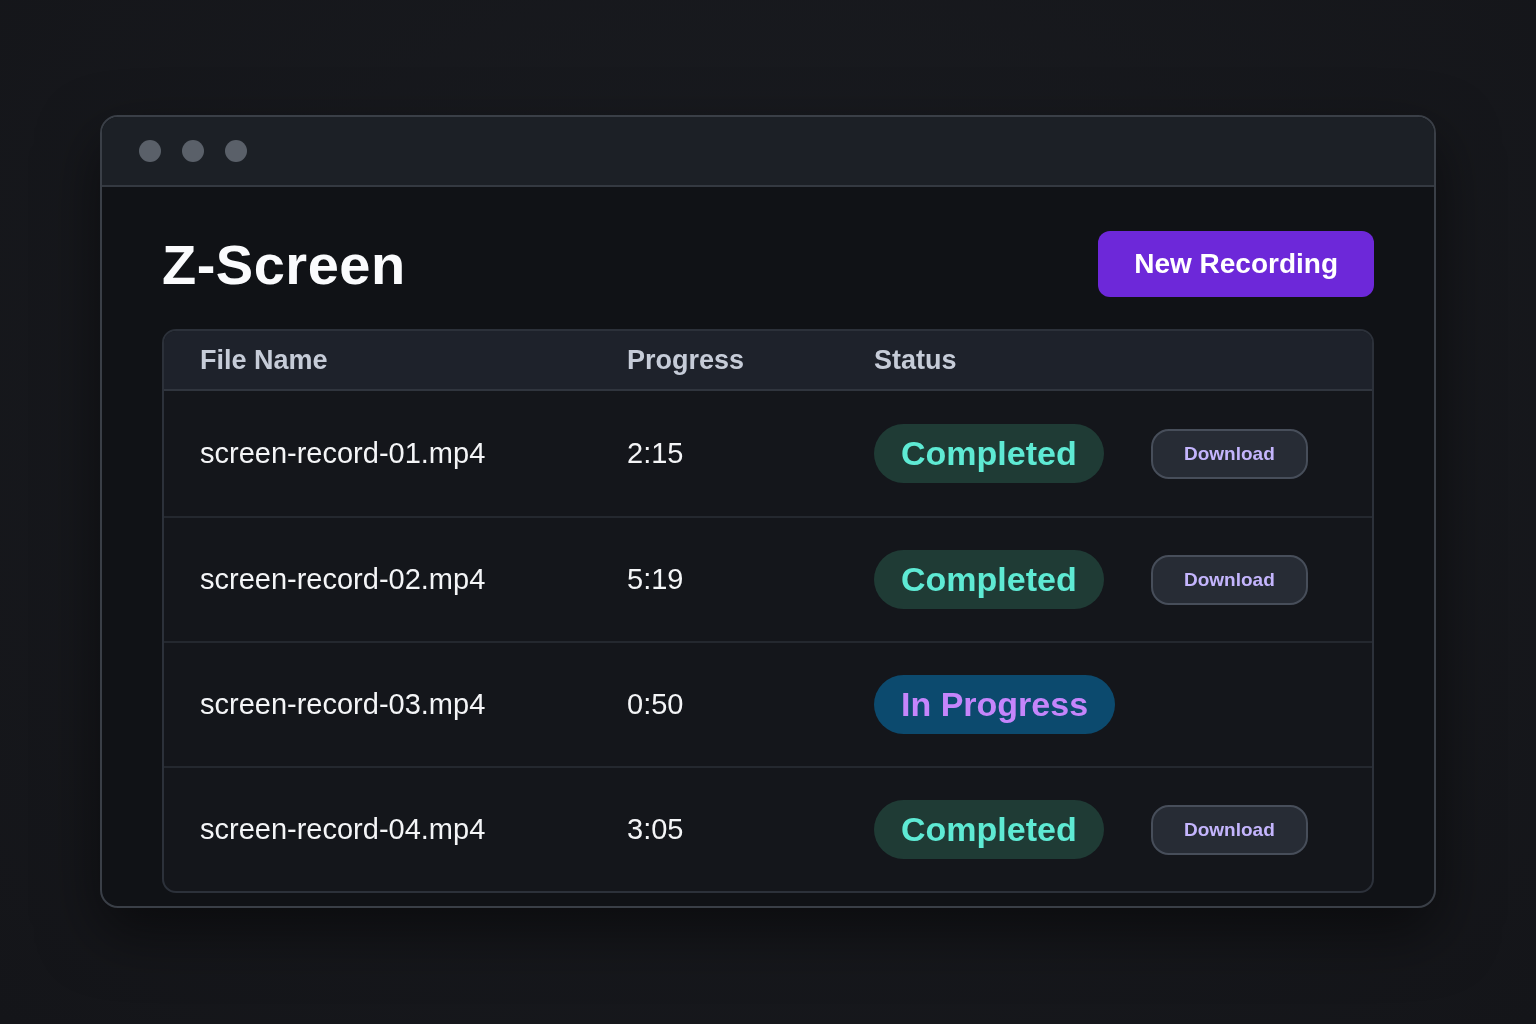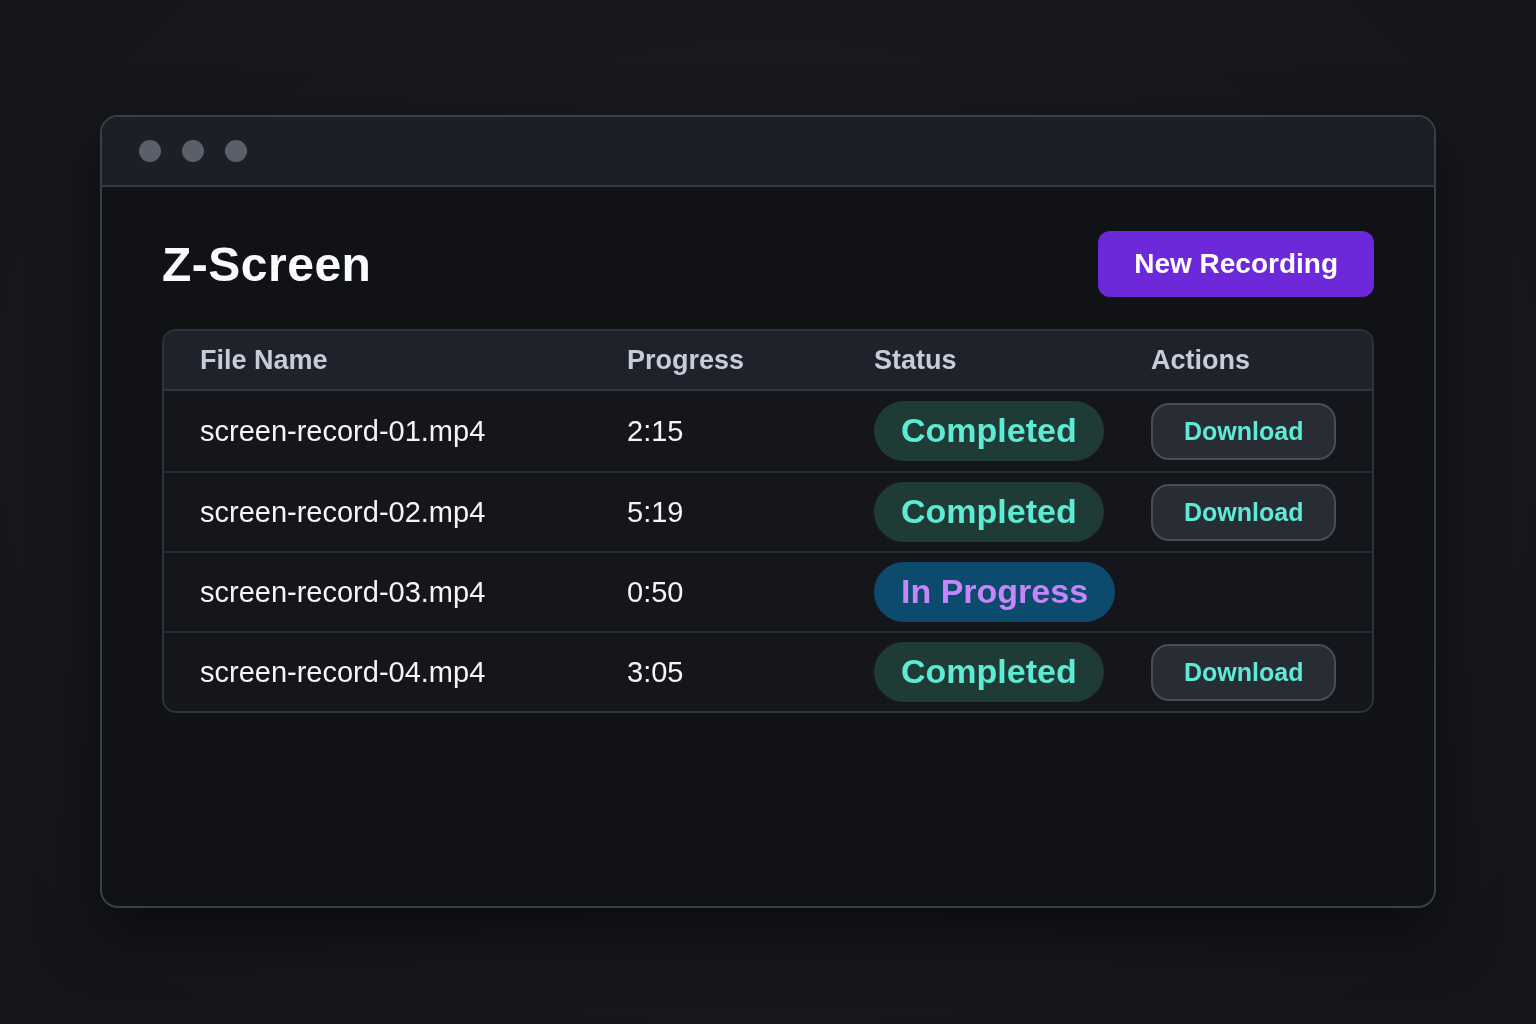--- a/index.html
+++ b/index.html
@@ -35,21 +35,21 @@
     margin-right: 21px;
   }
   .content { padding: 0 60px; }
   .page-header {
     margin-top: 44px;
     display: flex;
     justify-content: space-between;
     align-items: center;
   }
   .app-title {
-    font-size: 48px;
+    font-size: 56px;
     font-weight: 700;
     color: #fafbfd;
     letter-spacing: 0.5px;
   }
   .btn-primary {
     background: #6d28d9;
     color: #ffffff;
     font-family: inherit;
     font-size: 28px;
     font-weight: 600;
@@ -73,42 +73,42 @@
   .trow > :first-child { padding-left: 36px; }
   .thead {
     height: 60px;
     background: #1e222b;
     border-bottom: 2px solid #30353e;
     color: #c6ccd8;
     font-size: 27px;
     font-weight: 600;
   }
   .tbody-row {
-    height: 80px;
+    height: 125px;
     color: #f4f5f7;
     font-size: 29px;
   }
   .tbody-row + .tbody-row { border-top: 2px solid #24282f; }
   .badge {
     display: inline-block;
     padding: 10px 27px;
     border-radius: 999px;
     font-size: 34px;
     font-weight: 600;
     line-height: 1.15;
   }
   .badge.completed   { color: #5eead4; background: #1f3b35; }
   .badge.in-progress { color: #c585fb; background: #0c4a6e; }
   .btn-download {
     background: #272c35;
     border: 2px solid #474e5a;
     border-radius: 18px;
-    color: #5eead4;
+    color: #c4b5fd;
     font-family: inherit;
-    font-size: 25px;
+    font-size: 19px;
     font-weight: 600;
     padding: 12px 31px;
     cursor: pointer;
   }
 </style>
 </head>
 <body>
 
 <div class="window">
   <div class="titlebar">
@@ -121,21 +121,20 @@
     <div class="page-header">
       <h1 class="app-title">Z-Screen</h1>
       <button class="btn-primary">New Recording</button>
     </div>
 
     <div class="table-card">
       <div class="trow thead">
         <div>File Name</div>
         <div>Progress</div>
         <div>Status</div>
-        <div>Actions</div>
       </div>
       <div id="table-body">
   <div class="trow tbody-row">
     <div>screen-record-01.mp4</div>
     <div>2:15</div>
     <div><span class="badge completed">Completed</span></div>
     <div><button class="btn-download">Download</button></div>
   </div>
 
   <div class="trow tbody-row">

